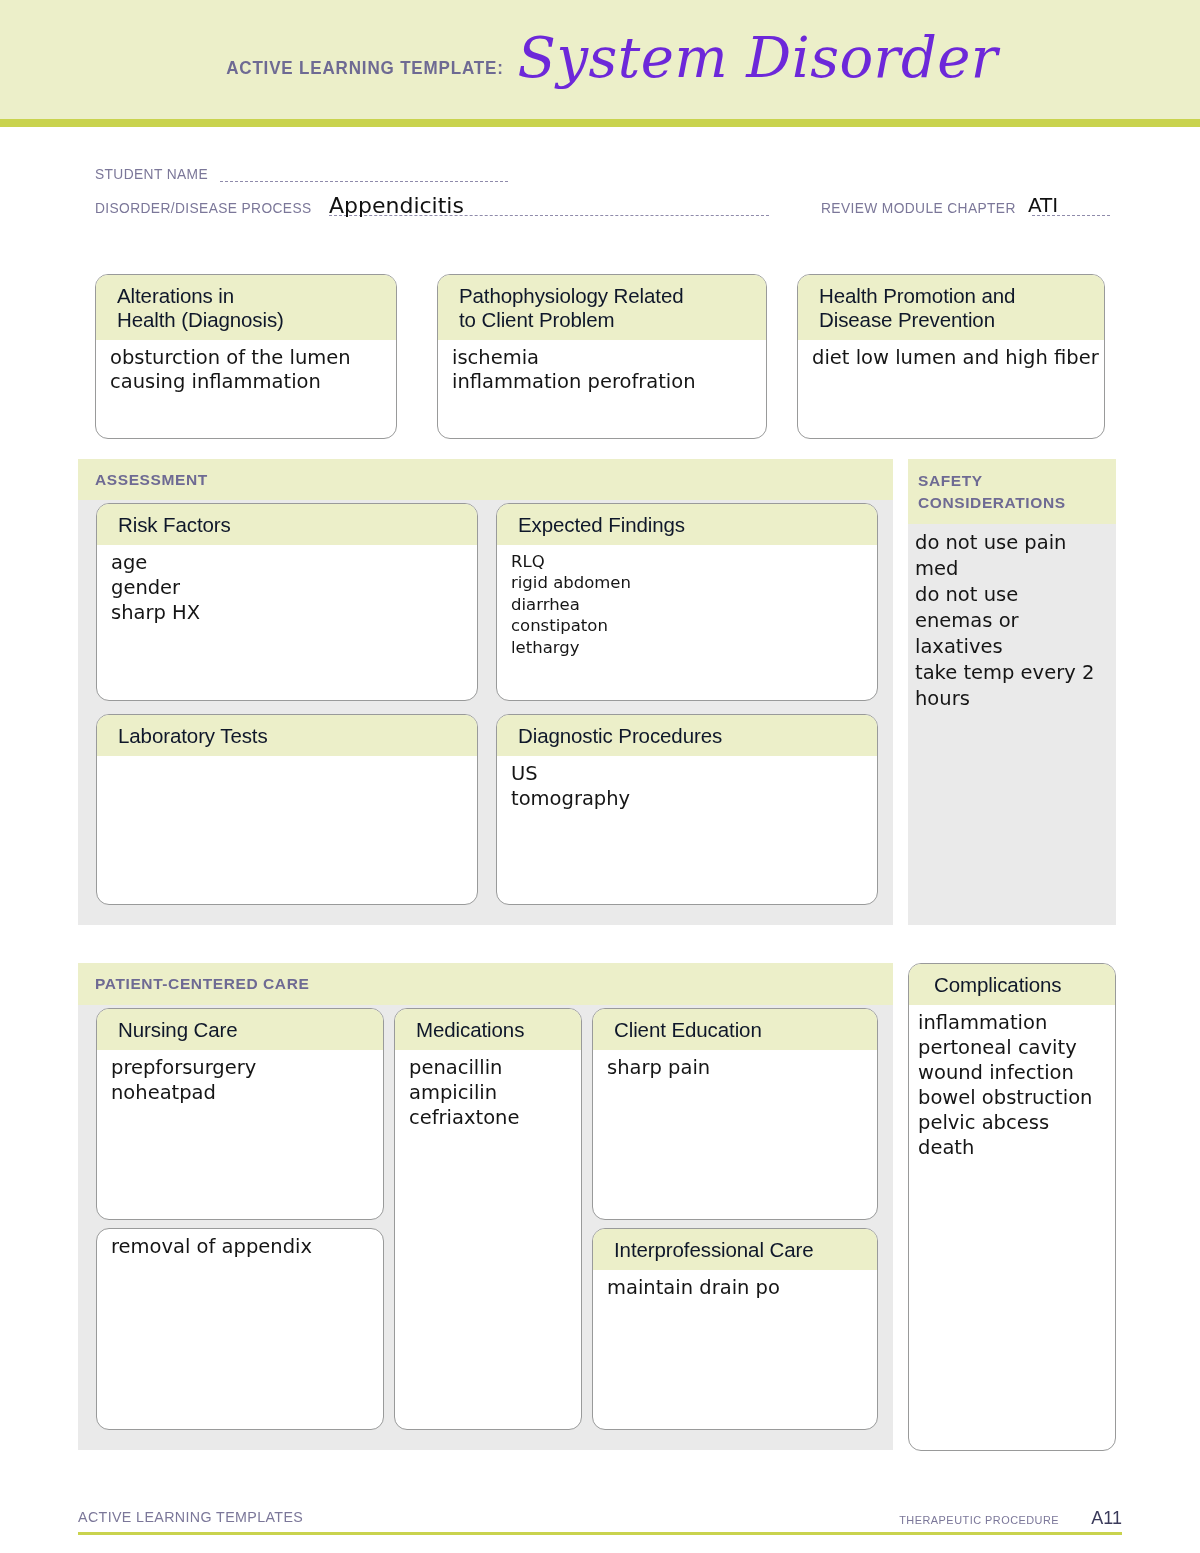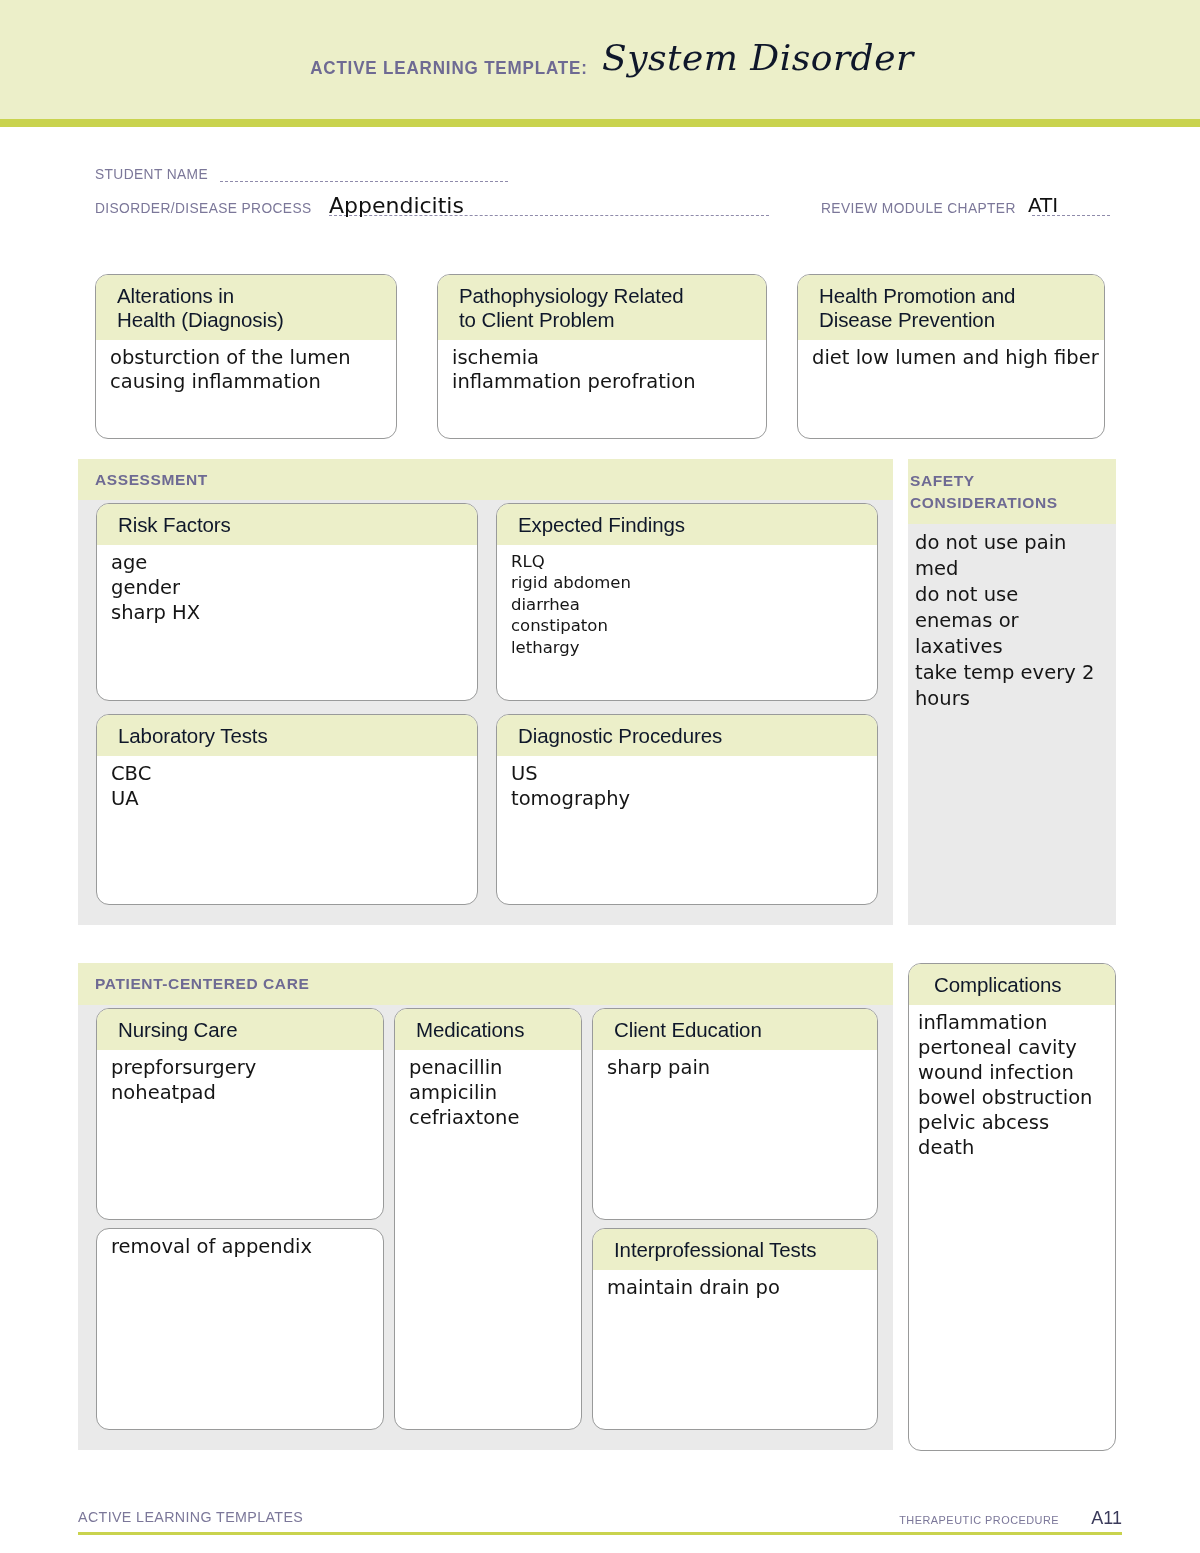--- a/index.html
+++ b/index.html
@@ -47,22 +47,22 @@
     transform: scaleX(0.92);
     transform-origin: right center;
     white-space: nowrap;
     margin-right: 14px;
     position: relative;
     top: 8px;
   }
   .alt-title {
     font-family: "DejaVu Serif", serif;
     font-style: italic;
-    font-size: 36px;
-    color: #0f172a;
+    font-size: 56px;
+    color: #6d28d9;
     letter-spacing: 0.5px;
     white-space: nowrap;
     position: relative;
     top: -2px;
   }
 
   
   .meta {
     position: absolute;
     left: 95px;
@@ -183,21 +183,21 @@
     background: #eaeaea;
   }
   #safety-head {
     position: absolute;
     left: 908px; top: 459px;
     width: 208px; height: 65px;
     background: #ecefc9;
     box-sizing: border-box;
   }
   #safety-head .section-label {
-    padding: 11px 0 0 2px;
+    padding: 11px 0 0 10px;
     line-height: 1.42;
   }
   #safety-body {
     position: absolute;
     left: 908px; top: 530px;
     width: 208px;
     font-family: "DejaVu Sans", sans-serif;
     font-size: 19.5px;
     color: #151515;
     line-height: 1.33;
@@ -356,24 +356,20 @@
     <div class="ln">RLQ</div>
     <div class="ln">rigid abdomen</div>
     <div class="ln">diarrhea</div>
     <div class="ln">constipaton</div>
     <div class="ln">lethargy</div>
   </div>
 </div>
 
 <div class="card" id="box-lab">
   <div class="card-head">Laboratory Tests</div>
-  <div class="card-body">
-    <div class="ln">CBC</div>
-    <div class="ln">UA</div>
-  </div>
 </div>
 
 <div class="card" id="box-diag">
   <div class="card-head">Diagnostic Procedures</div>
   <div class="card-body">
     <div class="ln">US</div>
     <div class="ln">tomography</div>
   </div>
 </div>
 
@@ -423,21 +419,21 @@
   </div>
 </div>
 
 <div class="card" id="box-therapeutic">
   <div class="card-body">
     <div class="ln">removal of appendix</div>
   </div>
 </div>
 
 <div class="card" id="box-interprof">
-  <div class="card-head">Interprofessional Tests</div>
+  <div class="card-head">Interprofessional Care</div>
   <div class="card-body">
     <div class="ln">maintain drain po</div>
   </div>
 </div>
 
 <div class="card" id="box-complications">
   <div class="card-head">Complications</div>
   <div class="card-body">
     <div class="ln">inflammation</div>
     <div class="ln">pertoneal cavity</div>

